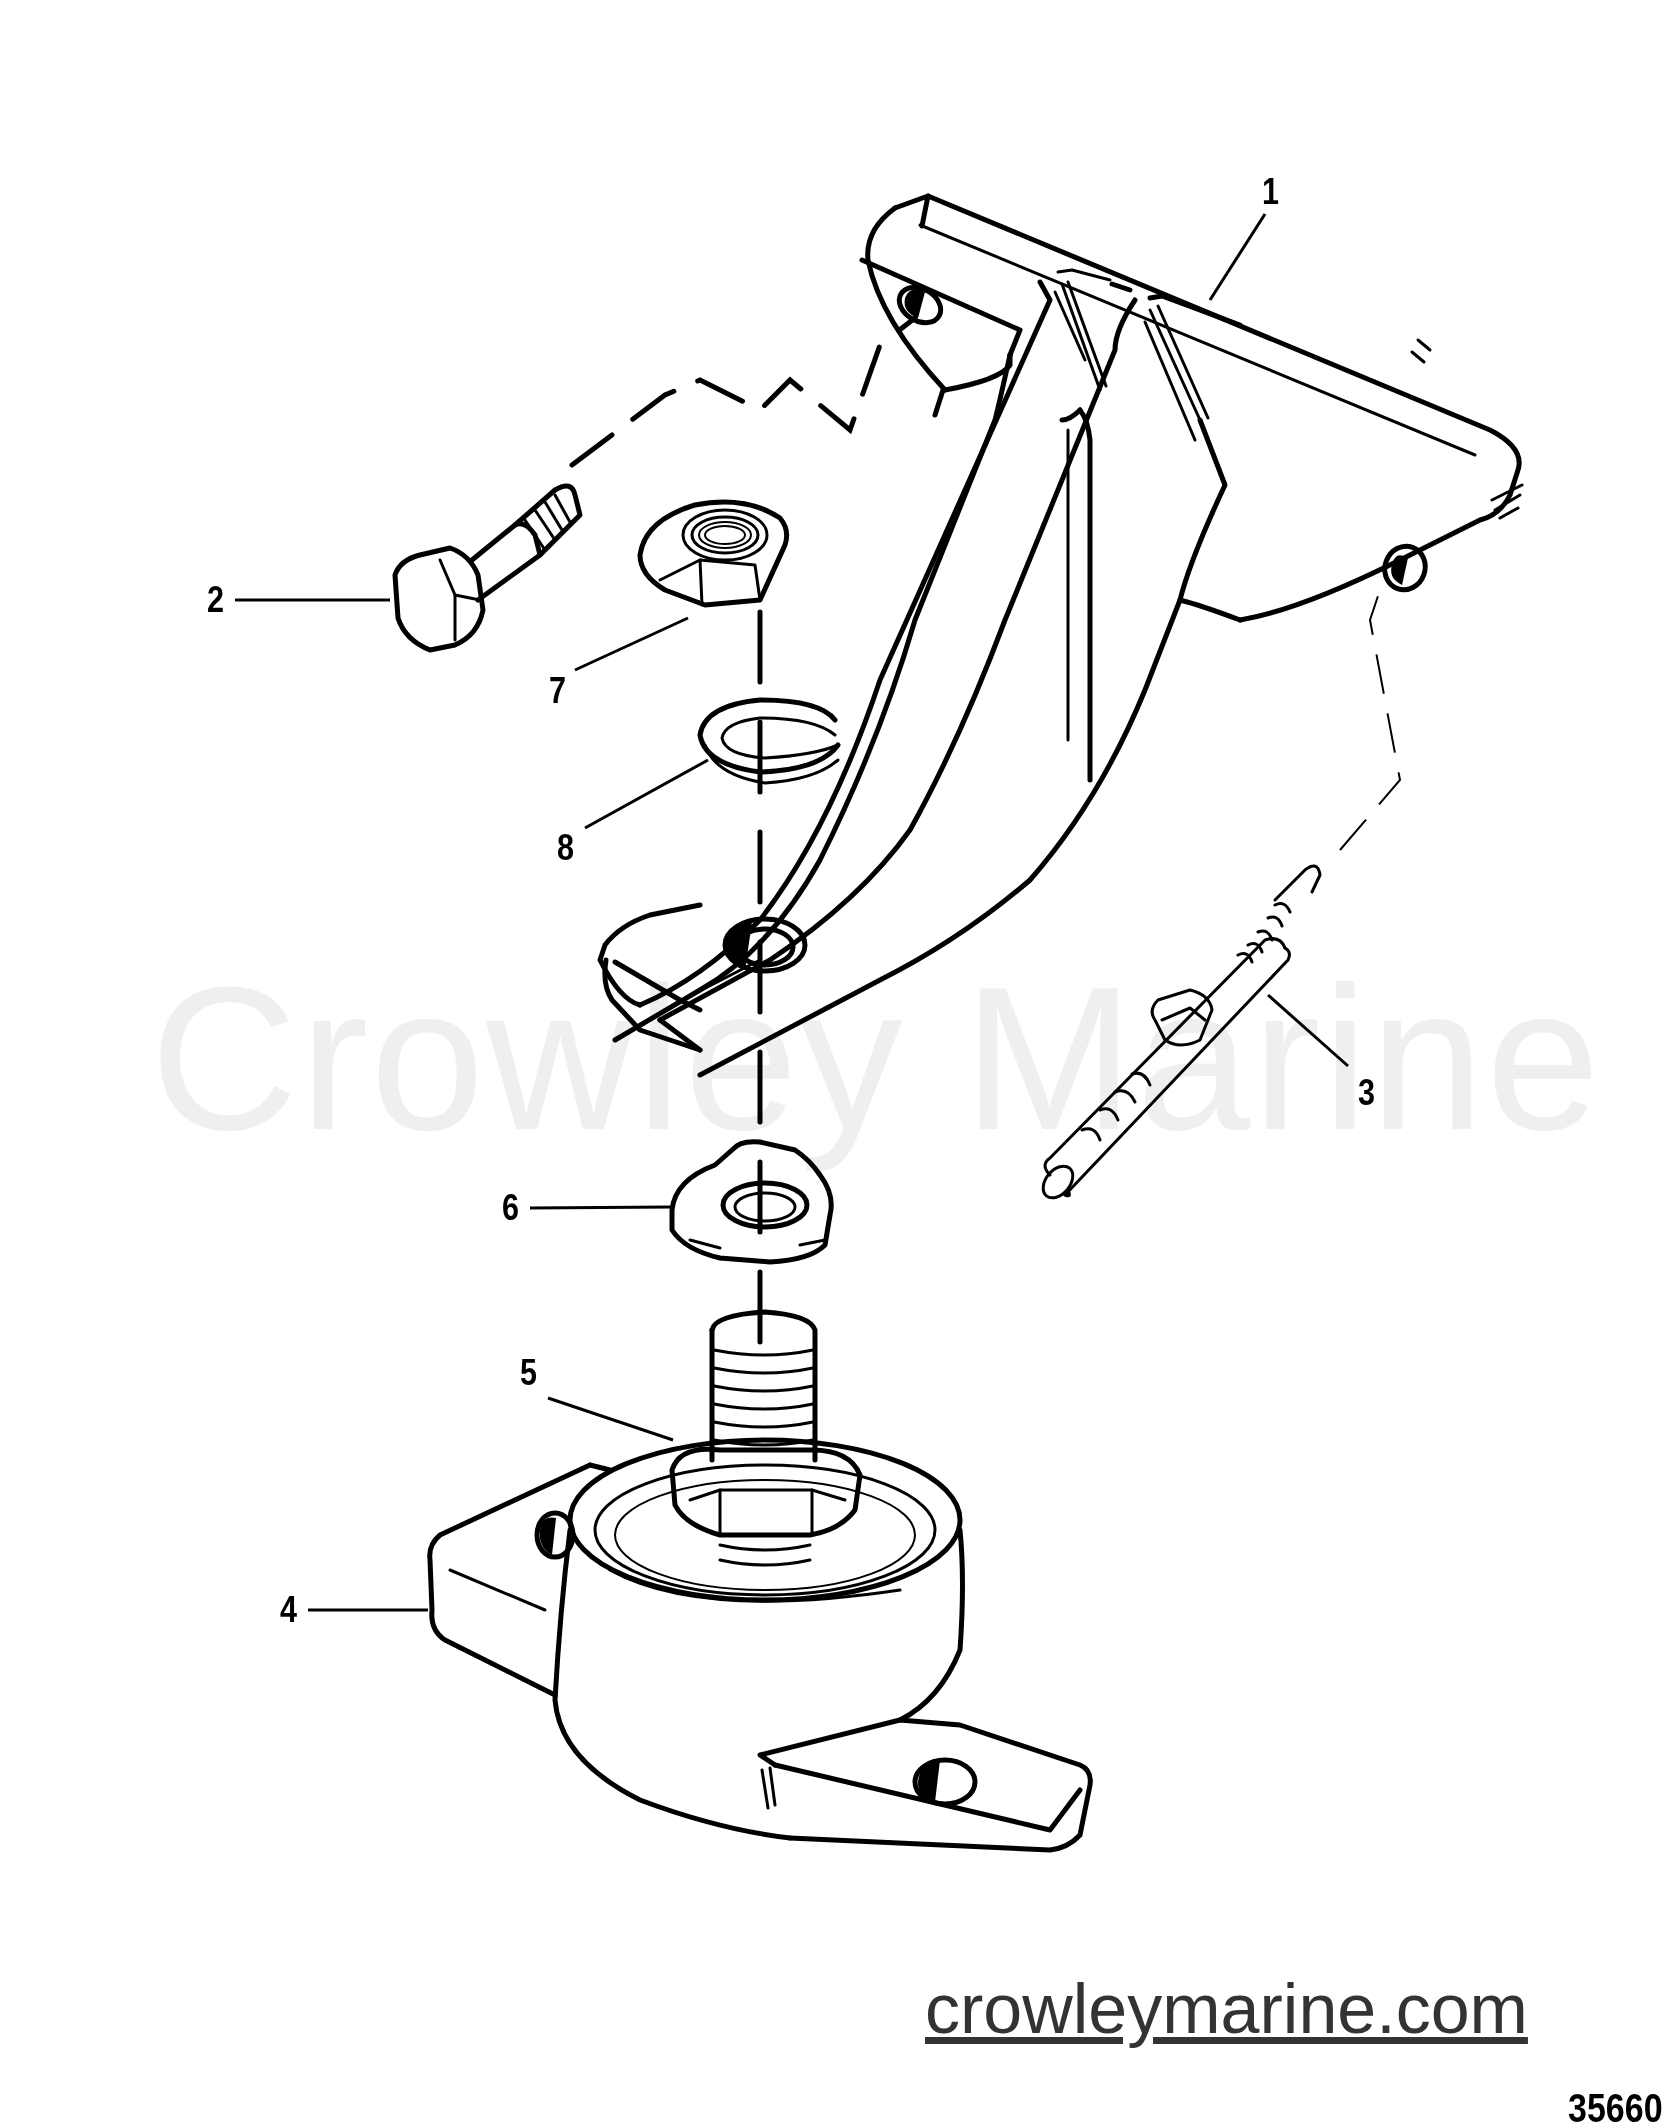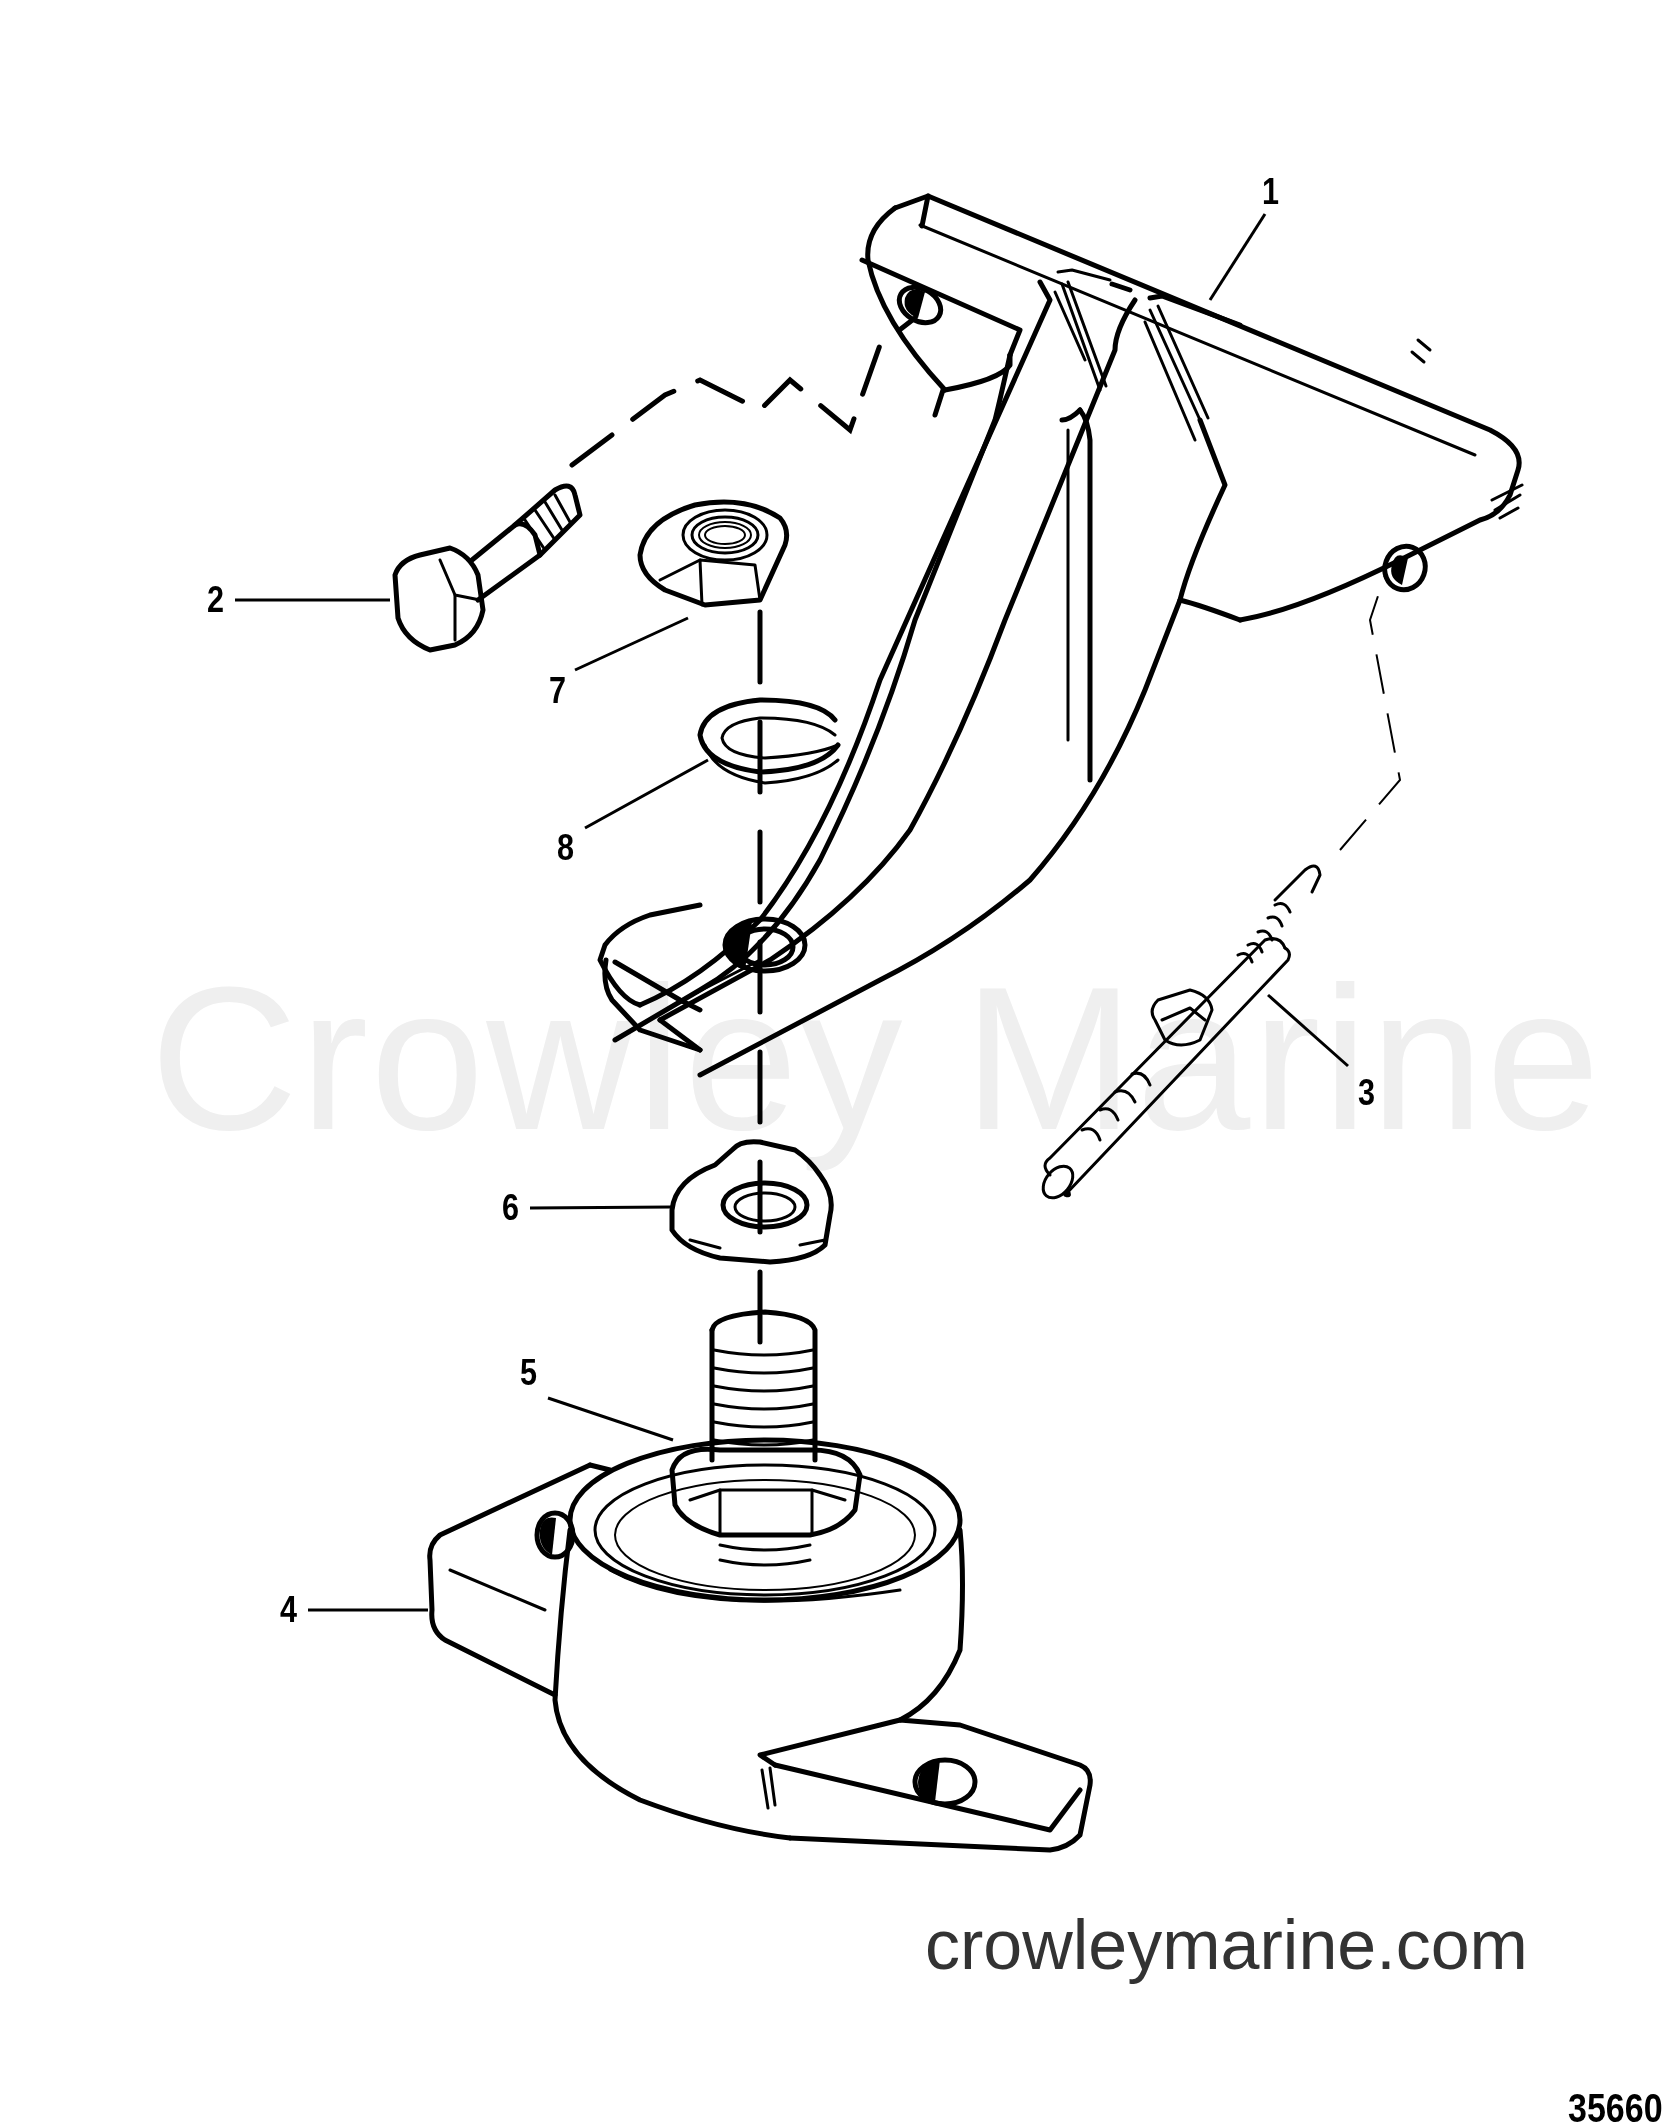--- a/index.html
+++ b/index.html
@@ -5,23 +5,23 @@
     html, body { margin: 0; padding: 0; background: #ffffff; }
     body { width: 1672px; height: 2125px; position: relative; overflow: hidden; font-family: "Liberation Sans", sans-serif; }
     #diagram { position: absolute; left: 0; top: 0; width: 1672px; height: 2125px; }
     .watermark {
       position: absolute; left: 150px; top: 955px;
       font-family: "Liberation Sans", sans-serif;
       font-size: 205px; color: #efefef; letter-spacing: 2px;
       white-space: nowrap; z-index: 0; line-height: 1;
     }
     .site-url {
-      position: absolute; left: 925px; top: 1910px;
+      position: absolute; left: 925px; top: 1974px;
       font-family: "Liberation Sans", sans-serif;
-      font-size: 70px; color: #333333; white-space: nowrap; line-height: 1;
+      font-size: 70px; color: #333333; white-space: nowrap; line-height: 1; text-decoration: underline;
     }
     .figure-number {
       position: absolute; left: 1568px; top: 2088px;
       font-family: "Liberation Sans", sans-serif;
       font-size: 40px; font-weight: bold; color: #000; white-space: nowrap; line-height: 1;
       transform: scaleX(0.85); transform-origin: left top;
     }
     .callout {
       position: absolute; font-family: "Liberation Sans", sans-serif;
       font-weight: bold; font-size: 36px; color: #000; line-height: 1;

